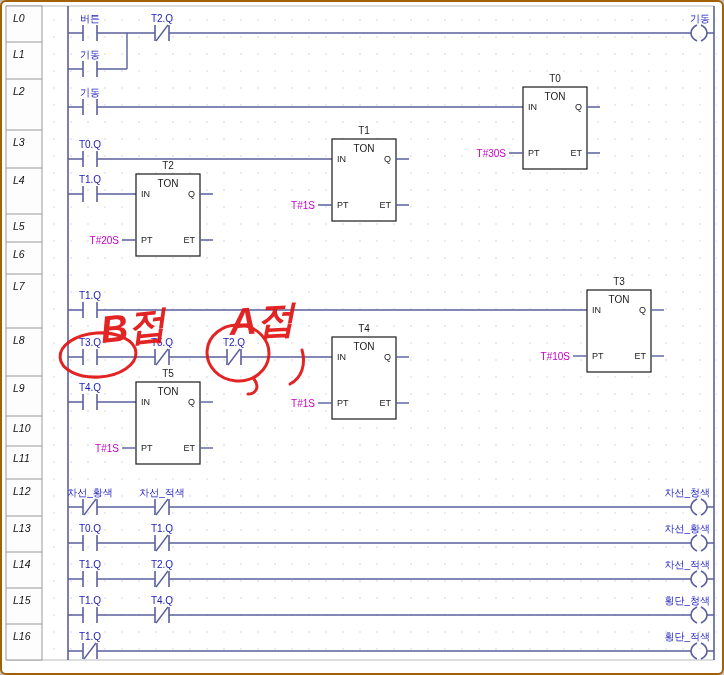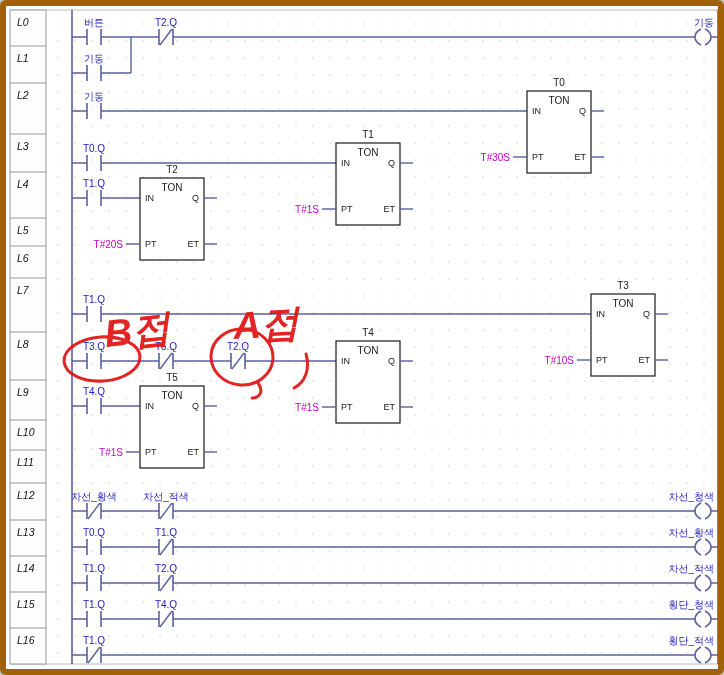--- a/index.html
+++ b/index.html
@@ -1,16 +1,16 @@
 <!DOCTYPE html>
 <html><head>
 <meta charset="utf-8">
 <style>
   html,body{margin:0;padding:0;background:#c0c0c0;font-family:"Liberation Sans","DejaVu Sans",sans-serif;}
-  #window{position:relative;width:724px;height:675px;background:#ffffff;border:6px solid #a16207;border-radius:6px;box-sizing:border-box;overflow:hidden;}
+  #window{position:relative;width:724px;height:675px;background:#ffffff;border:2px solid #a16207;border-radius:6px;box-sizing:border-box;overflow:hidden;}
   svg text{user-select:none;}
 </style>
 </head>
 <body>
 
 <div id="window">
   <svg id="canvas" width="724" height="675" viewBox="0 0 724 675">
       <defs>
         <pattern id="dots" width="17" height="17" patternUnits="userSpaceOnUse">
           <circle cx="1" cy="1" r="0.8" fill="#cfcfda"></circle>

